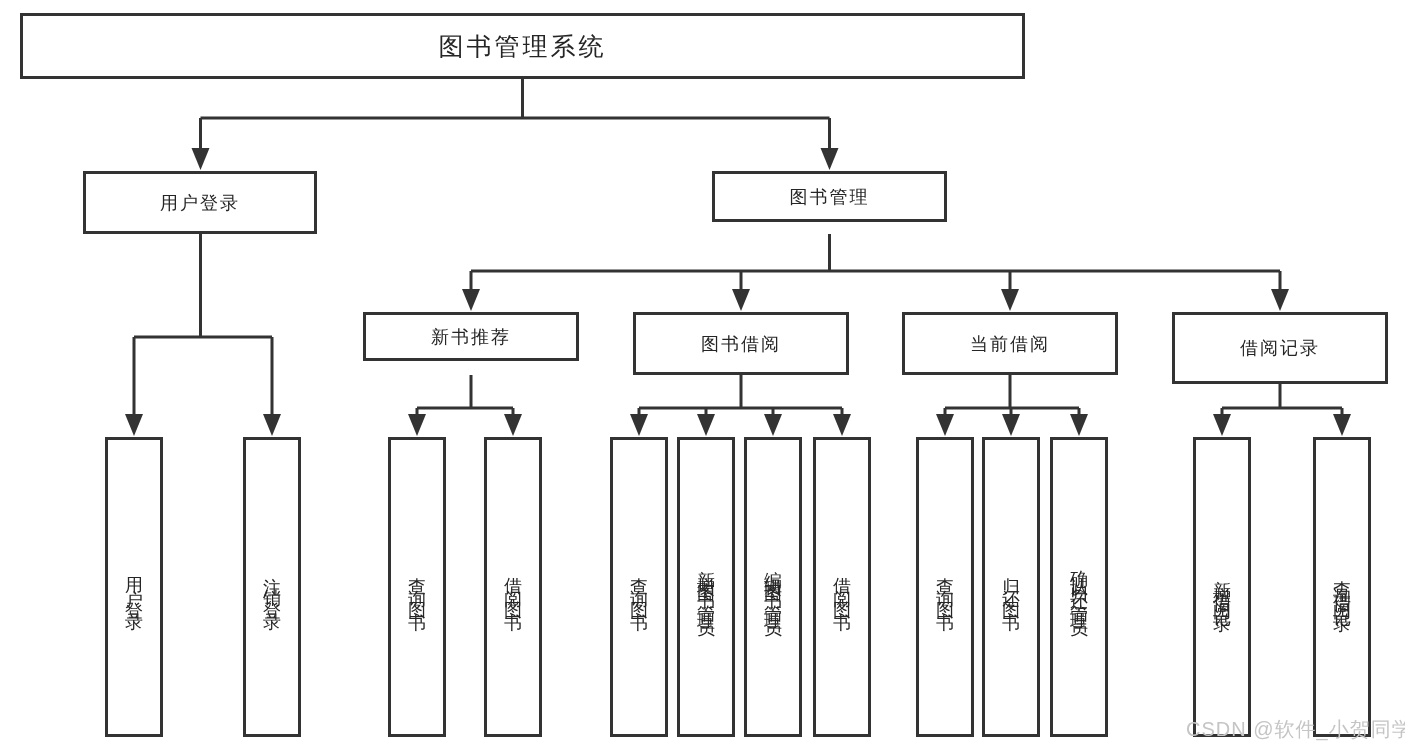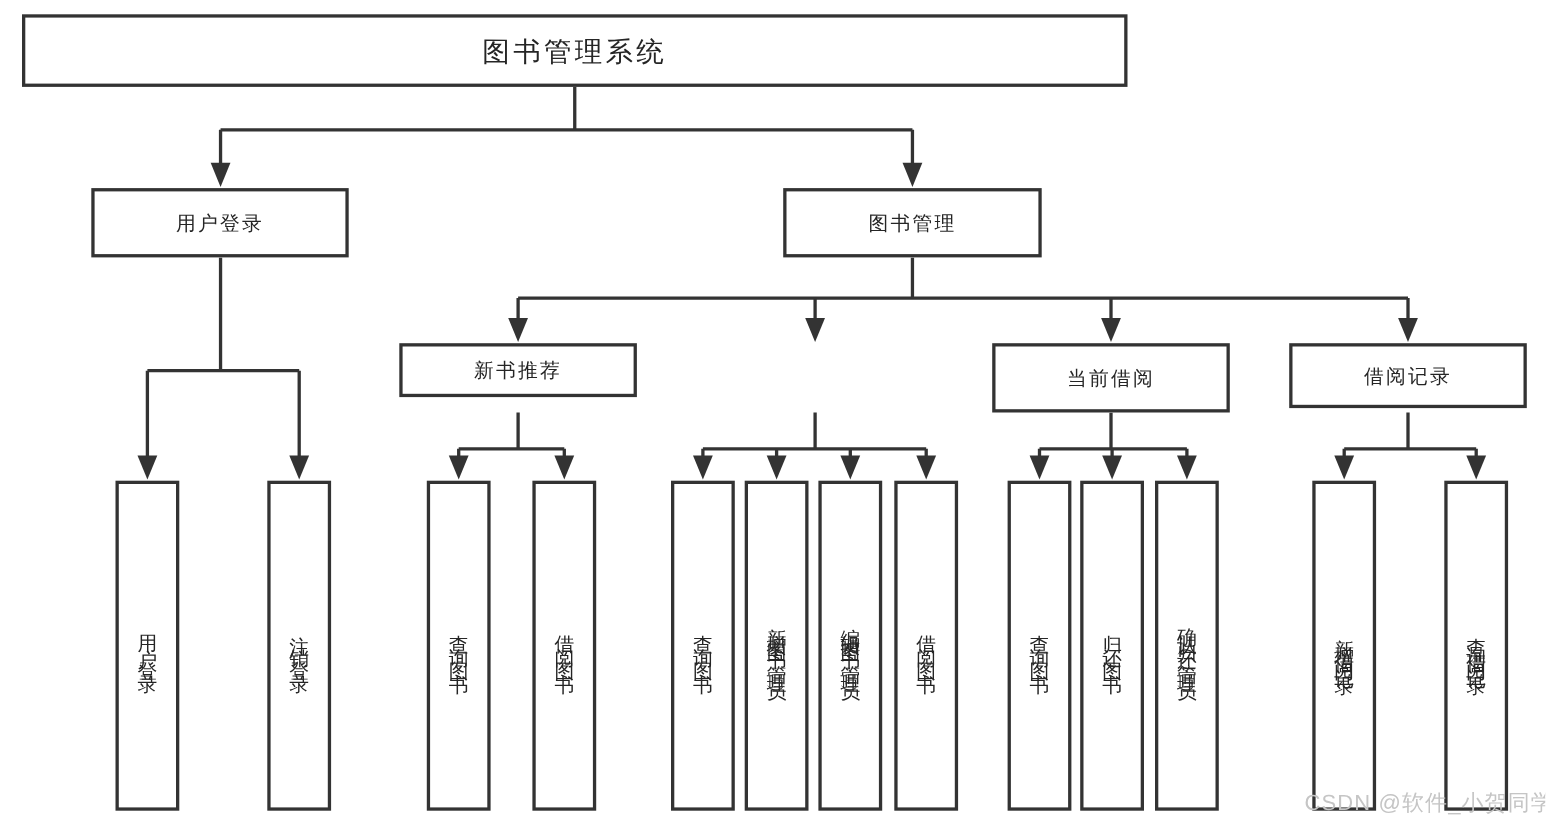--- a/index.html
+++ b/index.html
@@ -100,31 +100,34 @@
     </g>
   </svg>
 
   <div class="node root" style="left:20px; top:13px; width:1005px; height:66px;">
     <span>图书管理系统</span>
   </div>
 
   <div class="node" style="left:83px; top:171px; width:234px; height:63px;">
     <span>用户登录</span>
   </div>
-  <div class="node" style="left:712px; top:171px; width:235px; height:63px;">
+  <div class="node" style="left:712px; top:171px; width:235px; height:51px;">
     <span>图书管理</span>
   </div>
 
   <div class="node" style="left:363px; top:312px; width:216px; height:49px;">
     <span>新书推荐</span>
   </div>
+  <div class="node" style="left:633px; top:312px; width:216px; height:63px;">
+    <span>图书借阅</span>
+  </div>
   <div class="node" style="left:902px; top:312px; width:216px; height:63px;">
     <span>当前借阅</span>
   </div>
-  <div class="node" style="left:1172px; top:312px; width:216px; height:59px;">
+  <div class="node" style="left:1172px; top:312px; width:216px; height:72px;">
     <span>借阅记录</span>
   </div>
 
   <div class="node leaf" style="left:105px; top:437px; width:58px; height:300px;">
     <span>用户登录</span>
   </div>
   <div class="node leaf" style="left:243px; top:437px; width:58px; height:300px;">
     <span>注销登录</span>
   </div>
 

